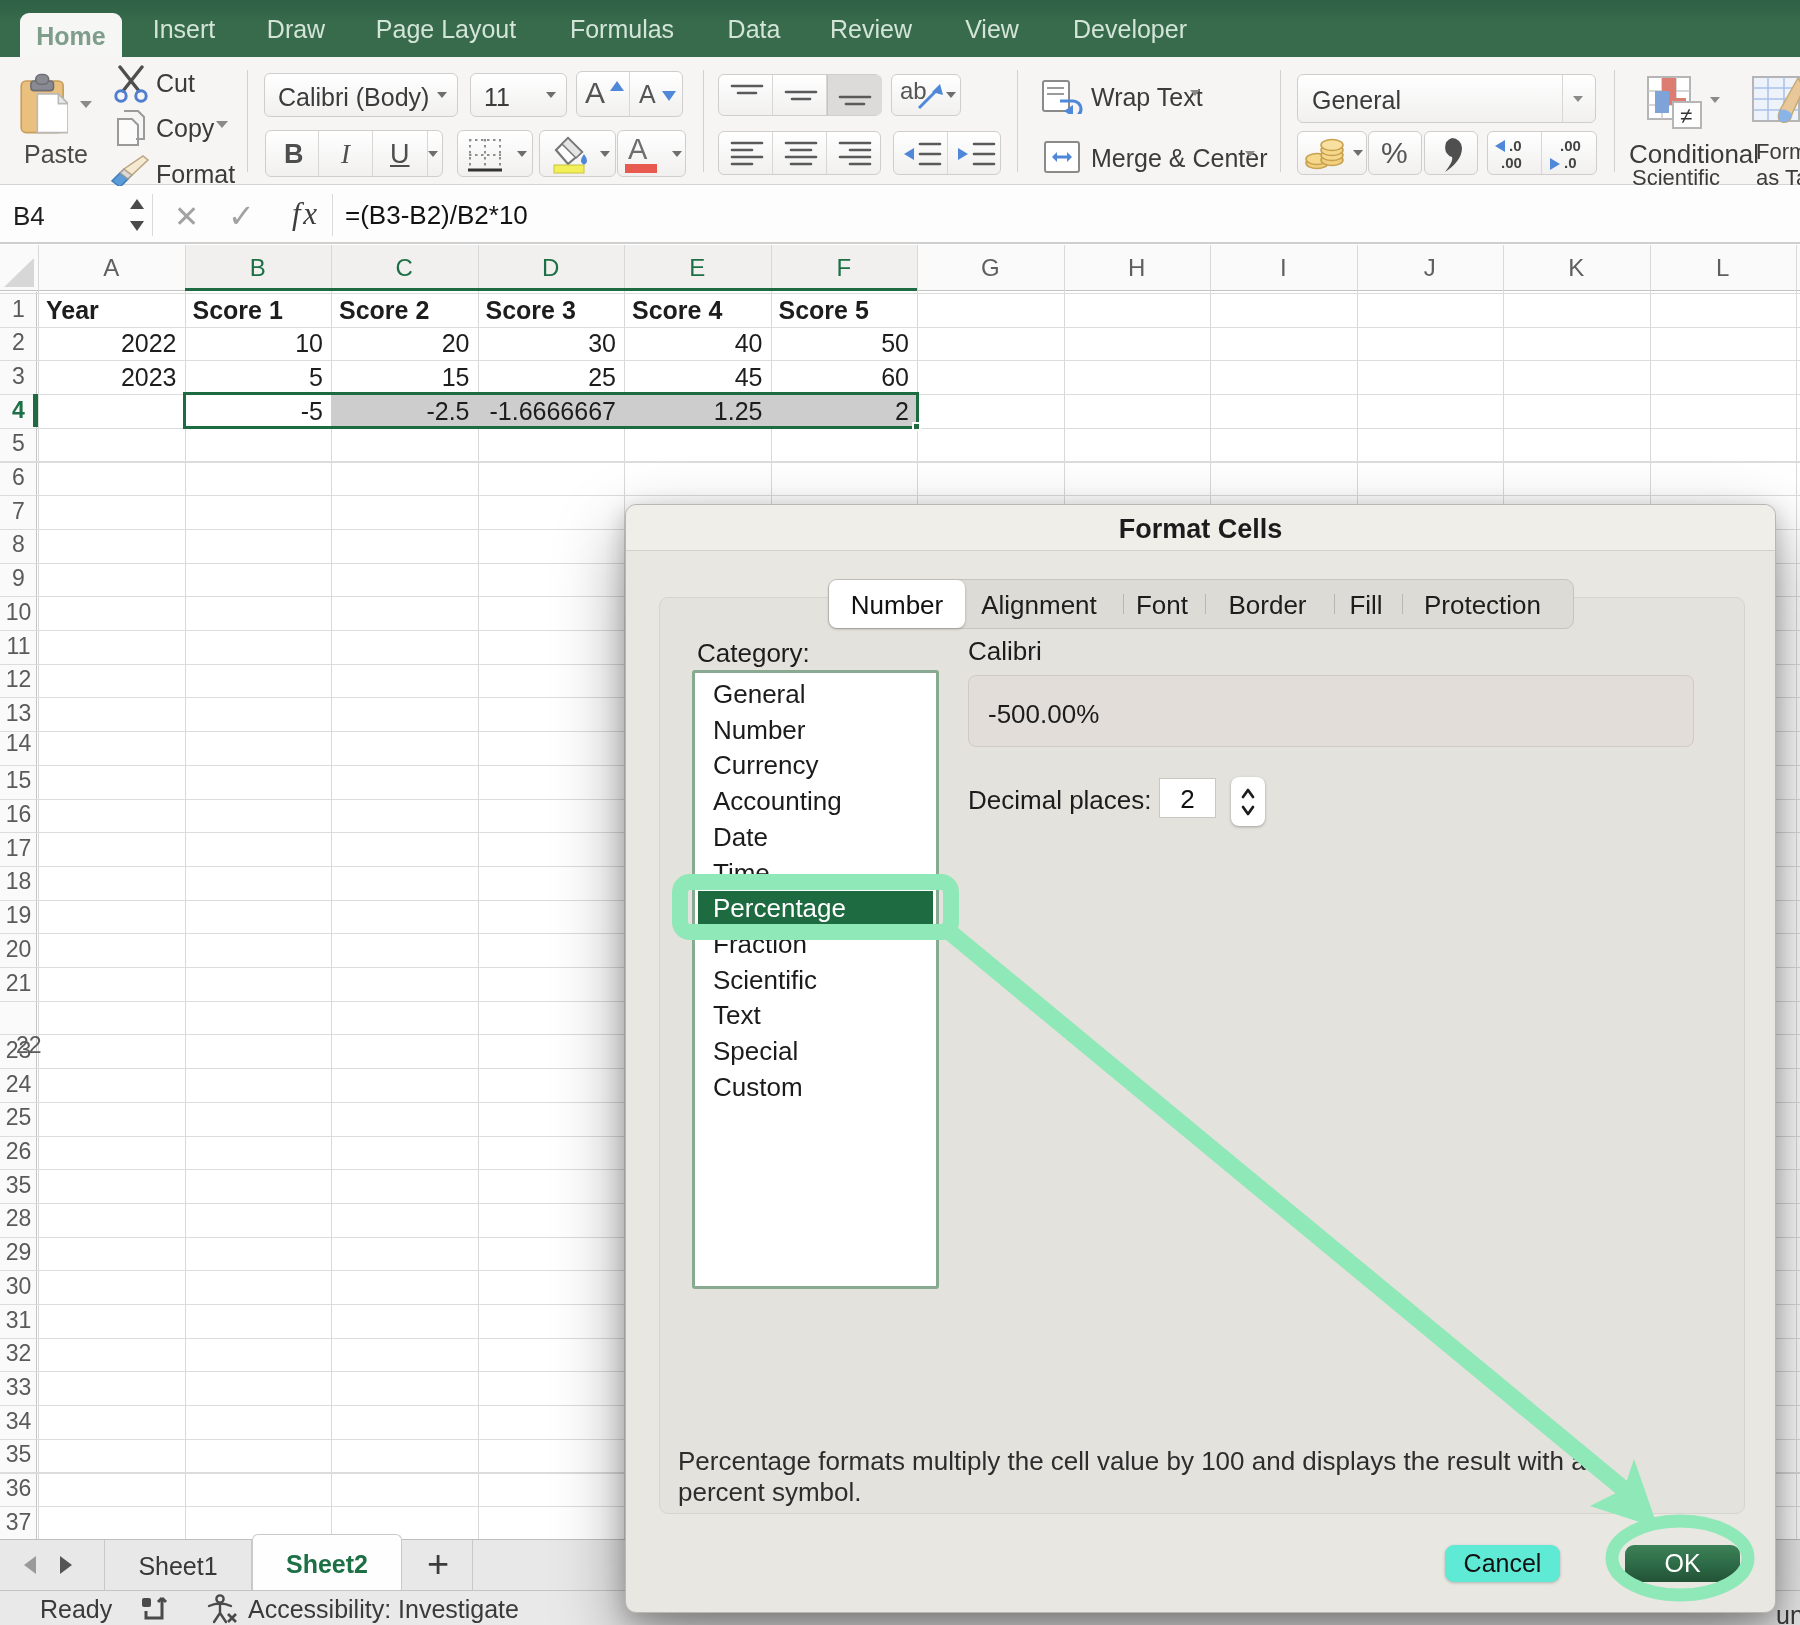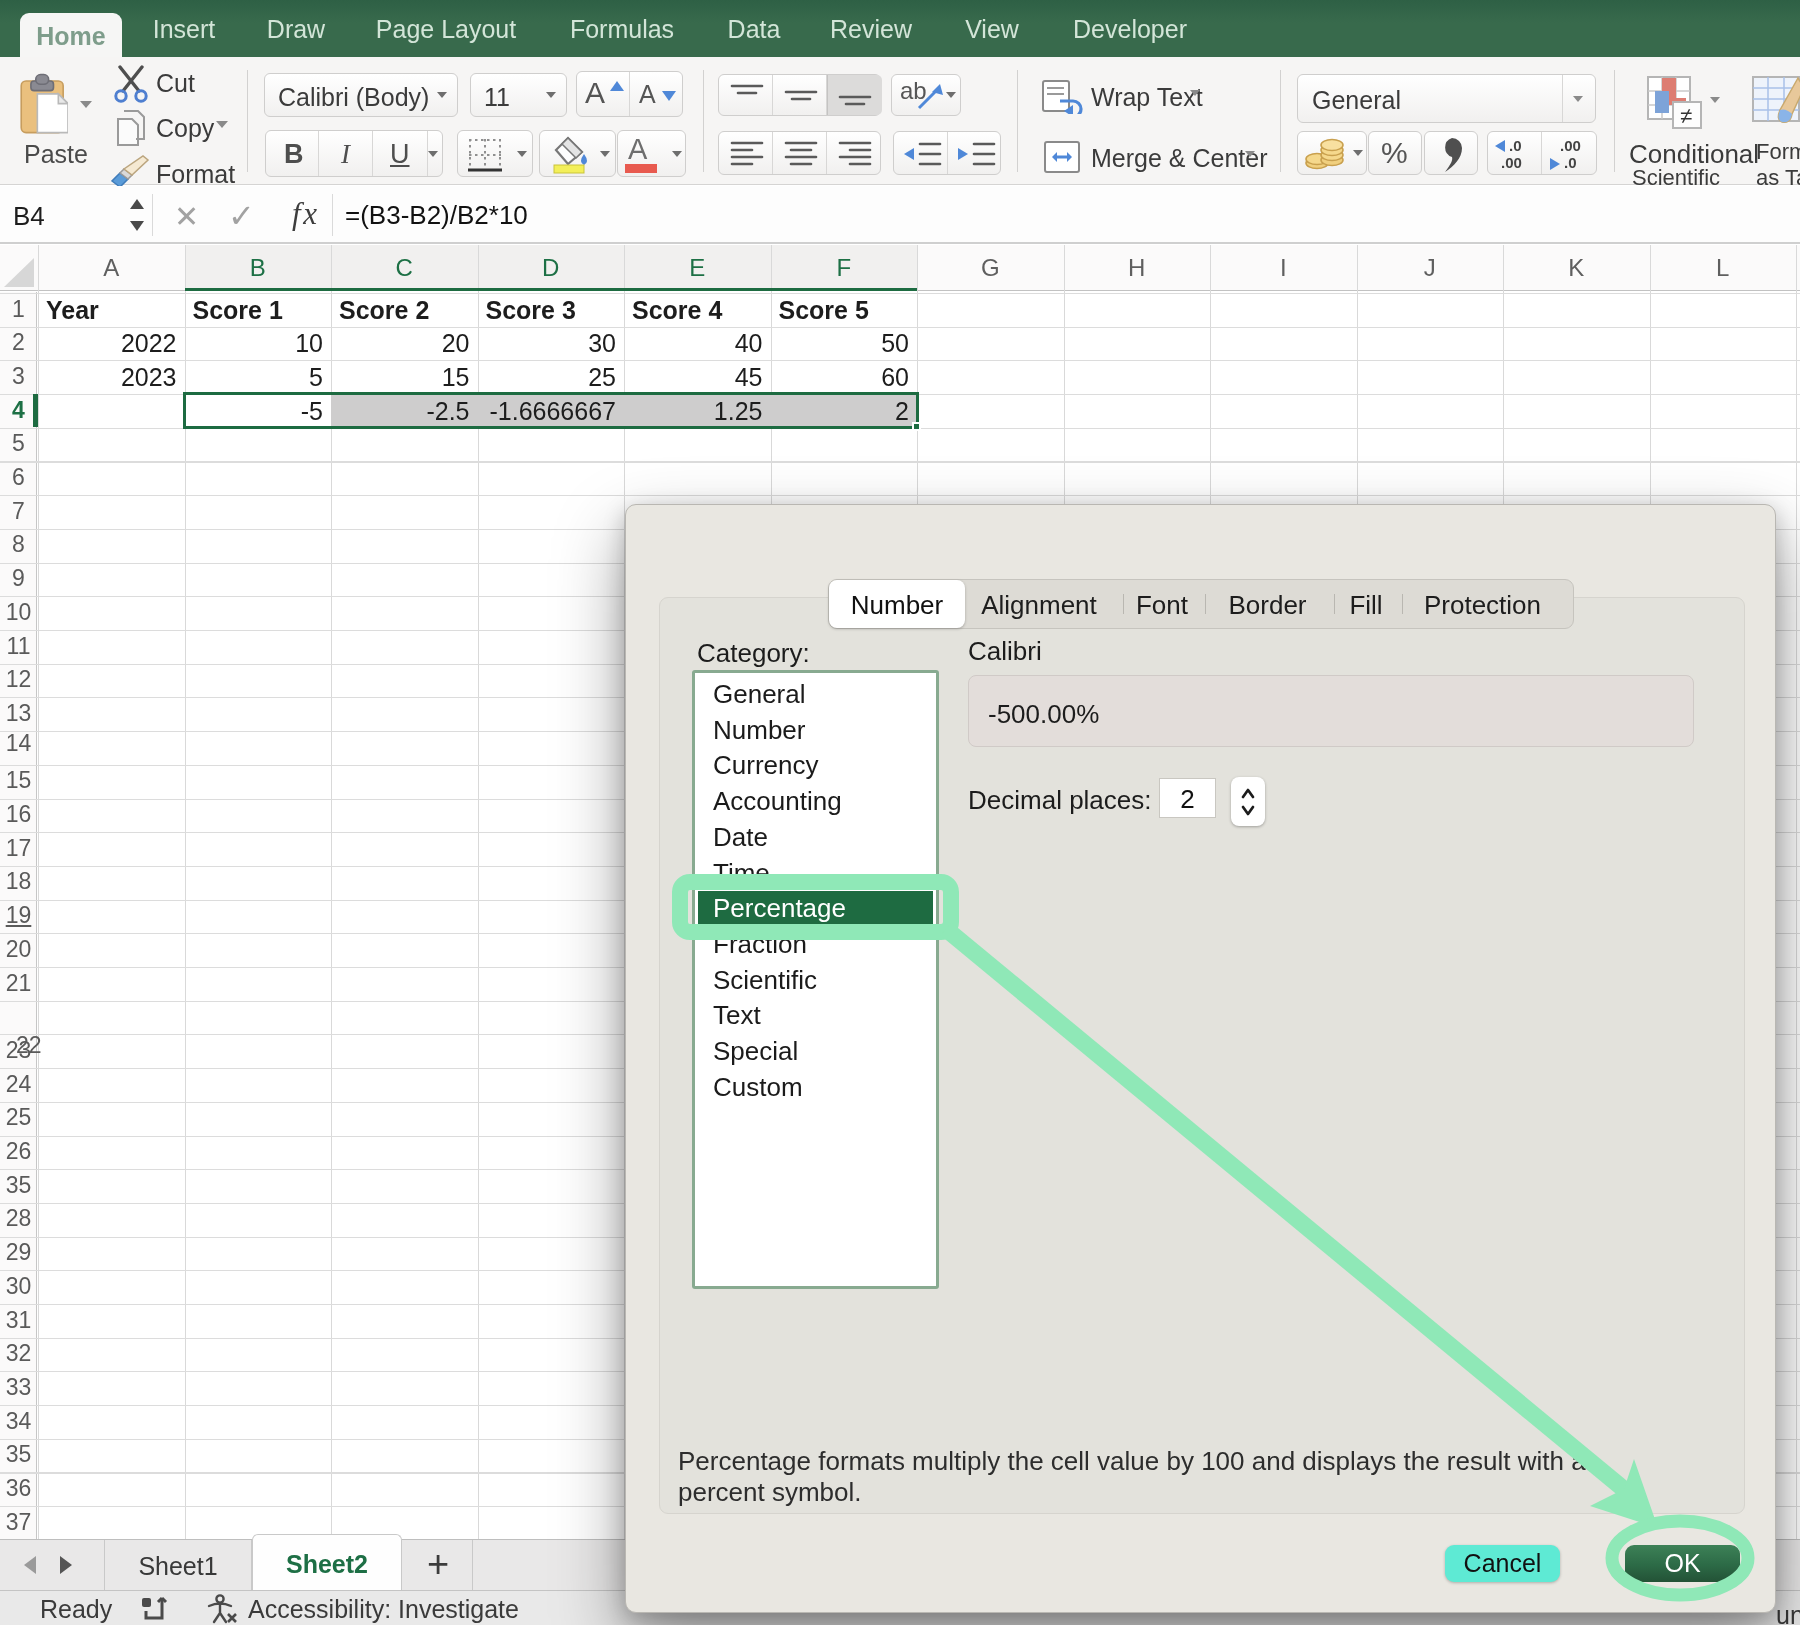--- a/index.html
+++ b/index.html
@@ -402,21 +402,21 @@
 <div class="rowhdr" style="top:317.1px;height:33.7px;line-height:33.7px;">9</div>
 <div class="rowhdr" style="top:350.79999999999995px;height:33.7px;line-height:33.7px;">10</div>
 <div class="rowhdr" style="top:384.5px;height:33.7px;line-height:33.7px;">11</div>
 <div class="rowhdr" style="top:418.20000000000005px;height:33.7px;line-height:33.7px;">12</div>
 <div class="rowhdr" style="top:451.9000000000001px;height:33.7px;line-height:33.7px;">13</div>
 <div class="rowhdr" style="top:482px;height:33.7px;line-height:33.7px;">14</div>
 <div class="rowhdr" style="top:519.3000000000001px;height:33.7px;line-height:33.7px;">15</div>
 <div class="rowhdr" style="top:553.0px;height:33.7px;line-height:33.7px;">16</div>
 <div class="rowhdr" style="top:586.7px;height:33.7px;line-height:33.7px;">17</div>
 <div class="rowhdr" style="top:620.4000000000001px;height:33.7px;line-height:33.7px;">18</div>
-<div class="rowhdr" style="top:654.1px;height:33.7px;line-height:33.7px;text-decoration:underline;">19</div>
+<div class="rowhdr" style="top:654.1px;height:33.7px;line-height:33.7px;">19</div>
 <div class="rowhdr" style="top:687.8000000000001px;height:33.7px;line-height:33.7px;">20</div>
 <div class="rowhdr" style="top:721.5px;height:33.7px;line-height:33.7px;">21</div>
 <div class="rowhdr" style="top:784px;height:33.7px;line-height:33.7px;padding-left:16px;">22</div>
 <div class="rowhdr" style="top:788.9000000000001px;height:33.7px;line-height:33.7px;">23</div>
 <div class="rowhdr" style="top:822.5999999999999px;height:33.7px;line-height:33.7px;">24</div>
 <div class="rowhdr" style="top:856.3000000000002px;height:33.7px;line-height:33.7px;">25</div>
 <div class="rowhdr" style="top:890.0px;height:33.7px;line-height:33.7px;">26</div>
 <div class="rowhdr" style="top:923.7px;height:33.7px;line-height:33.7px;">35</div>
 <div class="rowhdr" style="top:957.4000000000001px;height:33.7px;line-height:33.7px;">28</div>
 <div class="rowhdr" style="top:991.1000000000001px;height:33.7px;line-height:33.7px;">29</div>
@@ -480,20 +480,21 @@
 </svg>
 <svg class="abs" style="left:205px;top:3px;" width="34" height="30" viewBox="0 0 34 30">
  <circle cx="15" cy="5" r="3.6" fill="none" stroke="#4a4a4a" stroke-width="2.4"></circle>
  <path d="M4 12 q11 -5 22 0 M15 11 v8 M15 19 l-6 9 M15 19 l6 9" fill="none" stroke="#4a4a4a" stroke-width="2.4" stroke-linecap="round"></path>
  <path d="M23 20 l8 8 M31 20 l-8 8" stroke="#4a4a4a" stroke-width="2.6"></path>
 </svg>
 <span class="abs" style="left:248px;top:4px;">Accessibility: Investigate</span>
 <span class="abs" style="left:1776px;top:10px;">unt</span>
   </div>
 <div id="dialog">
+    <div id="dlgtitle">Format Cells</div>
 <div id="dlgpanel"></div>
 <div id="tabctl">
       <div id="tabnum">Number</div>
 <div class="dtab" style="left:131px;width:158px;">Alignment</div>
 <div class="dtab" style="left:292px;width:82px;">Font</div>
 <div class="dtab" style="left:374px;width:129px;">Border</div>
 <div class="dtab" style="left:503px;width:68px;">Fill</div>
 <div class="dtab" style="left:567px;width:173px;">Protection</div>
 <div class="dtsep" style="left:294px;"></div>
 <div class="dtsep" style="left:376px;"></div>

